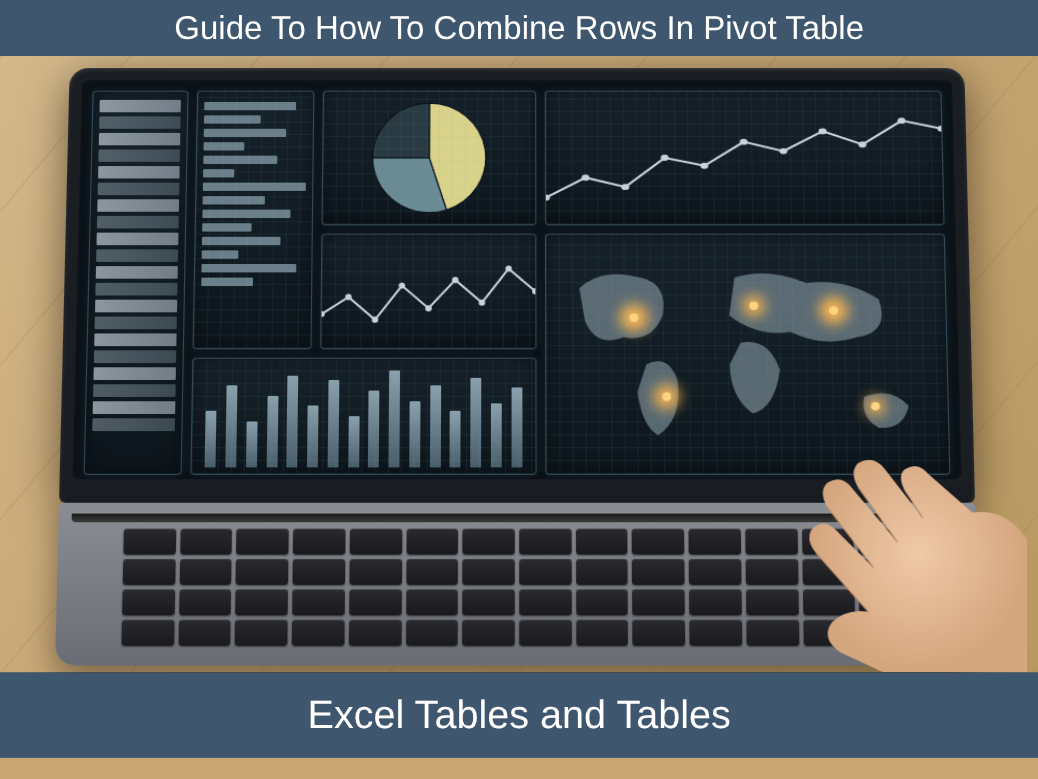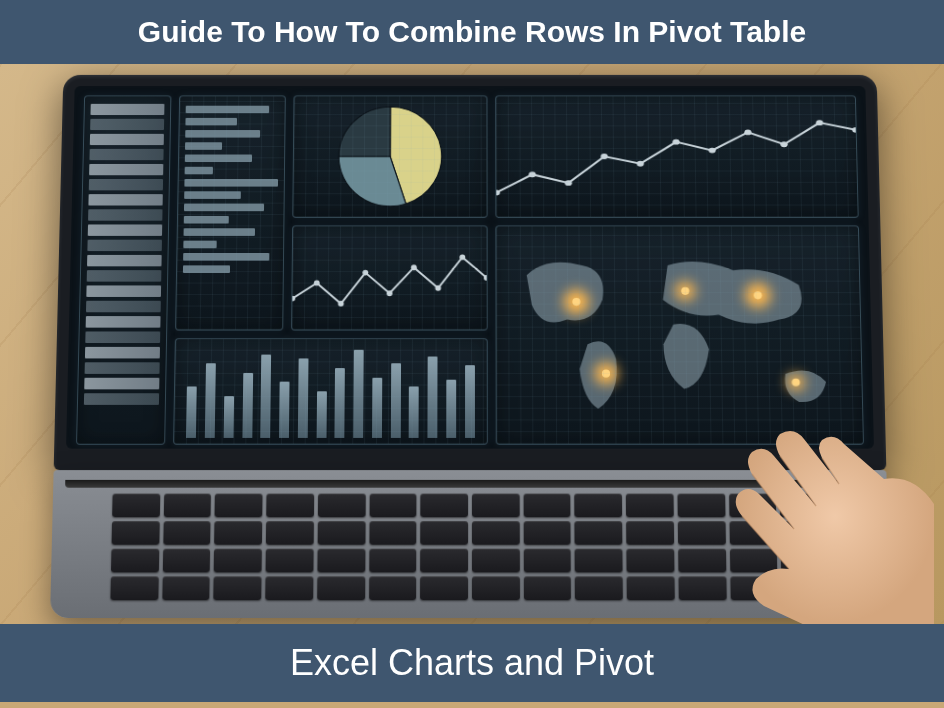--- a/index.html
+++ b/index.html
@@ -12,23 +12,23 @@
   }
   .banner {
     background: #3f566f;
     color: #ffffff;
     text-align: center;
     display: flex;
     align-items: center;
     justify-content: center;
   }
   .banner-top {
-    height: 64px;
+    height: 51px;
     font-size: 30px;
-    font-weight: 700;
+    font-weight: 400;
   }
   .banner-bottom {
     height: 78px;
     font-size: 36px;
     font-weight: 400;
   }
   .scene {
     height: 560px;
     position: relative;
     background: linear-gradient(135deg, #d4b88a 0%, #c9a876 40%, #b89860 100%);
@@ -410,14 +410,14 @@
         <stop offset="0%" stop-color="#f0c9a8"></stop>
         <stop offset="100%" stop-color="#d4a67e"></stop>
       </radialGradient>
     </defs>
     <path fill="url(#skin)" d="M340 260 L340 120 Q320 90 290 95 L250 60 Q240 48 228 56 Q222 62 228 74 L245 100 L210 55 Q200 42 186 50 Q178 58 186 72 L222 122 L180 72 Q170 60 158 68 Q150 76 158 90 L200 145 L165 110 Q154 100 144 110 Q138 120 148 132 L195 185 Q175 182 162 195 Q152 210 170 222 L230 250 Z"></path>
     <path fill="none" stroke="#b8885f" stroke-width="1.5" opacity="0.5" d="M228 74 L245 100 M186 72 L222 122 M158 90 L200 145 M148 132 L195 185"></path>
   </svg>
 </div>
 
 <div class="banner banner-bottom">
-  <span>Excel Charts and Pivot</span>
+  <span>Excel Tables and Tables</span>
 </div>
 
 </body></html>

